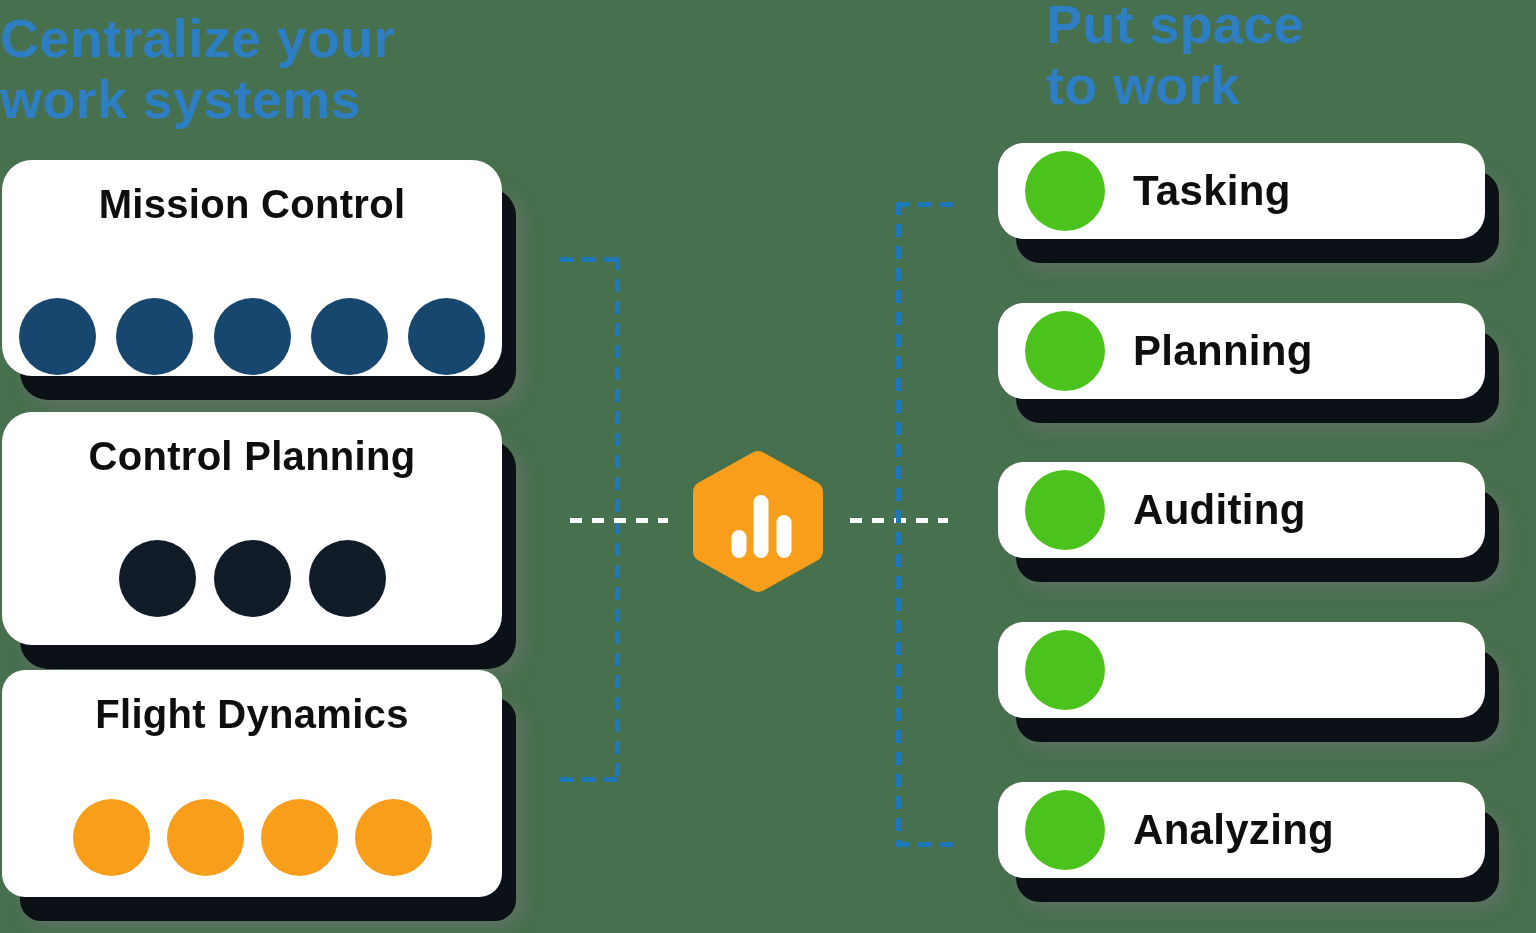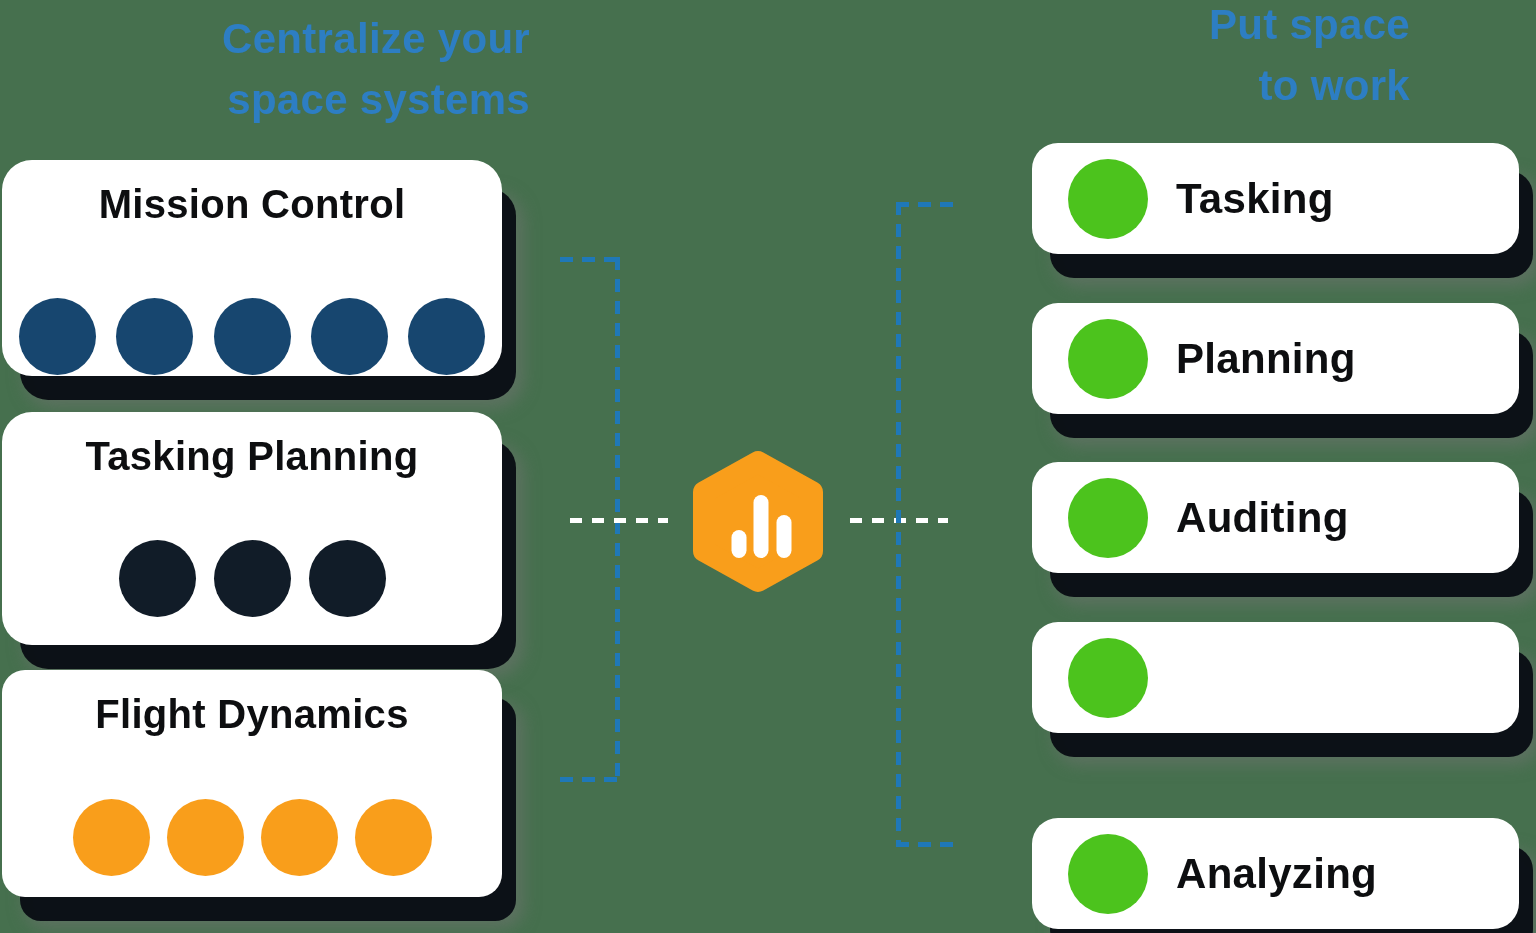--- a/index.html
+++ b/index.html
@@ -8,23 +8,23 @@
     width: 1536px;
     height: 933px;
     background: var(--background, #46704e);
     overflow: hidden;
     font-family: "Liberation Sans", sans-serif;
   }
 
   
   .heading {
     position: absolute;
-    text-align: right;
+    text-align: left;
     font-weight: 700;
-    font-size: 42px;
+    font-size: 54px;
     line-height: 61px;
     letter-spacing: 0.3px;
     color: var(--heading-blue, #2d7ec3);
   }
   .left-heading  { left: 0;     top: 8px;  width: 530px; }
   .right-heading { left: 1046px; top: -6px; width: 364px; }
 
   
   .card {
     position: absolute;
@@ -48,28 +48,28 @@
     color: var(--title-ink, #0d0e10);
   }
   .dots-row { position: absolute; left: 0; right: 0; display: flex; }
   .dots-row .dot { width: 77px; height: 77px; border-radius: 50%; flex: 0 0 auto; }
   .sys-card-1 .dots-row { top: 138px; padding: 0 17px; justify-content: space-between; }
   .sys-card-2 .dots-row { top: 128px; justify-content: center; gap: 18px; }
   .sys-card-3 .dots-row { top: 129px; justify-content: center; gap: 17px; }
 
   
   .work-card {
-    left: 1032px;
+    left: 998px;
     width: 487px;
-    height: 111px;
+    height: 96px;
     border-radius: 26px;
     display: flex;
     align-items: center;
     box-sizing: border-box;
-    padding-left: 36px;
+    padding-left: 27px;
     gap: 28px;
   }
   .bullet {
     width: 80px; height: 80px; border-radius: 50%;
     background: var(--bullet-green, #4cc31d);
     flex: 0 0 auto;
   }
   .work-label {
     font-size: 42px;
     font-weight: 700;
@@ -87,35 +87,35 @@
   
   .hexlogo { position: absolute; left: 693px; top: 450px; width: 130px; height: 143px; }
 </style>
 </head>
 <body>
 
 <div class="canvas">
 
   <div class="heading left-heading">
     <span>Centralize your</span><br>
-    <span>space systems</span>
+    <span>work systems</span>
   </div>
 
   <div class="card sys-card sys-card-1">
     <div class="sys-title">Mission Control</div>
     <div class="dots-row">
         <span class="dot" style="background: rgb(23, 70, 111);"></span>
         <span class="dot" style="background: rgb(23, 70, 111);"></span>
         <span class="dot" style="background: rgb(23, 70, 111);"></span>
         <span class="dot" style="background: rgb(23, 70, 111);"></span>
         <span class="dot" style="background: rgb(23, 70, 111);"></span>
       </div>
   </div>
   <div class="card sys-card sys-card-2">
-    <div class="sys-title">Tasking Planning</div>
+    <div class="sys-title">Control Planning</div>
     <div class="dots-row">
         <span class="dot" style="background: rgb(17, 28, 40);"></span>
         <span class="dot" style="background: rgb(17, 28, 40);"></span>
         <span class="dot" style="background: rgb(17, 28, 40);"></span>
       </div>
   </div>
   <div class="card sys-card sys-card-3">
     <div class="sys-title">Flight Dynamics</div>
     <div class="dots-row">
         <span class="dot" style="background: rgb(249, 158, 27);"></span>
@@ -160,18 +160,18 @@
     <span class="bullet"></span>
     <span class="work-label">Planning</span>
   </div>
   <div class="card work-card" style="top:462px;">
     <span class="bullet"></span>
     <span class="work-label">Auditing</span>
   </div>
   <div class="card work-card" style="top:622px;">
     <span class="bullet"></span>
   </div>
-  <div class="card work-card" style="top:782px;margin-top:36px;">
+  <div class="card work-card" style="top:782px;">
     <span class="bullet"></span>
     <span class="work-label">Analyzing</span>
   </div>
 
 </div>
 
 </body></html>

